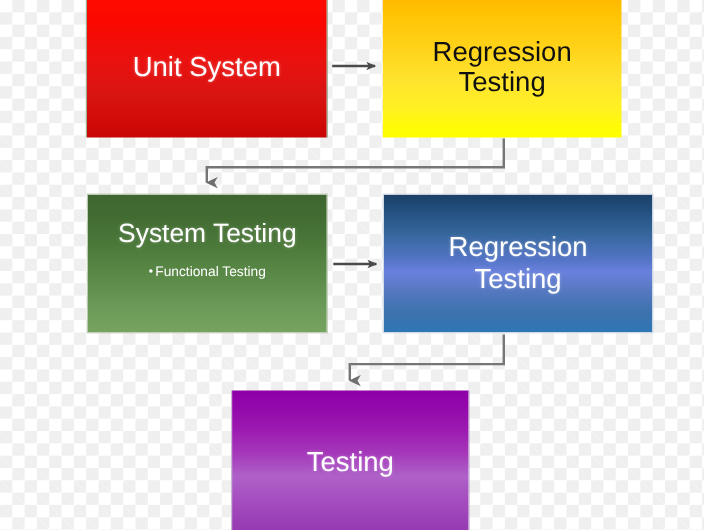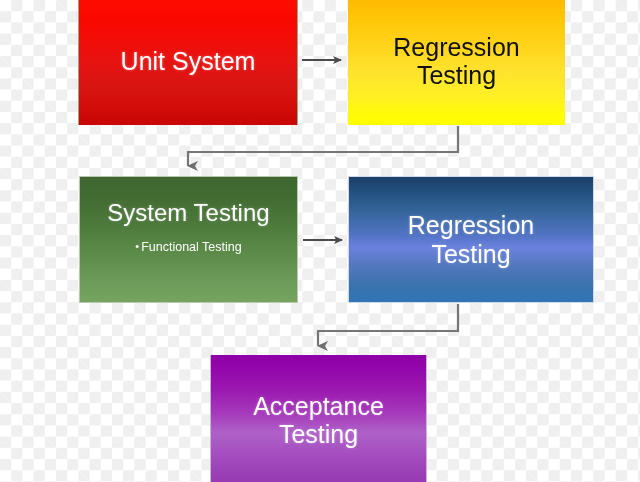--- a/index.html
+++ b/index.html
@@ -181,17 +181,16 @@
       </div>
     </div>
   </div>
 
   <div class="node node-regression">
     <div>Regression</div>
     <div>Testing</div>
   </div>
 
   <div class="node node-uat">
-    <div>Acceptance</div>
     <div>Testing</div>
   </div>
 
 </div>
 
 </body></html>

